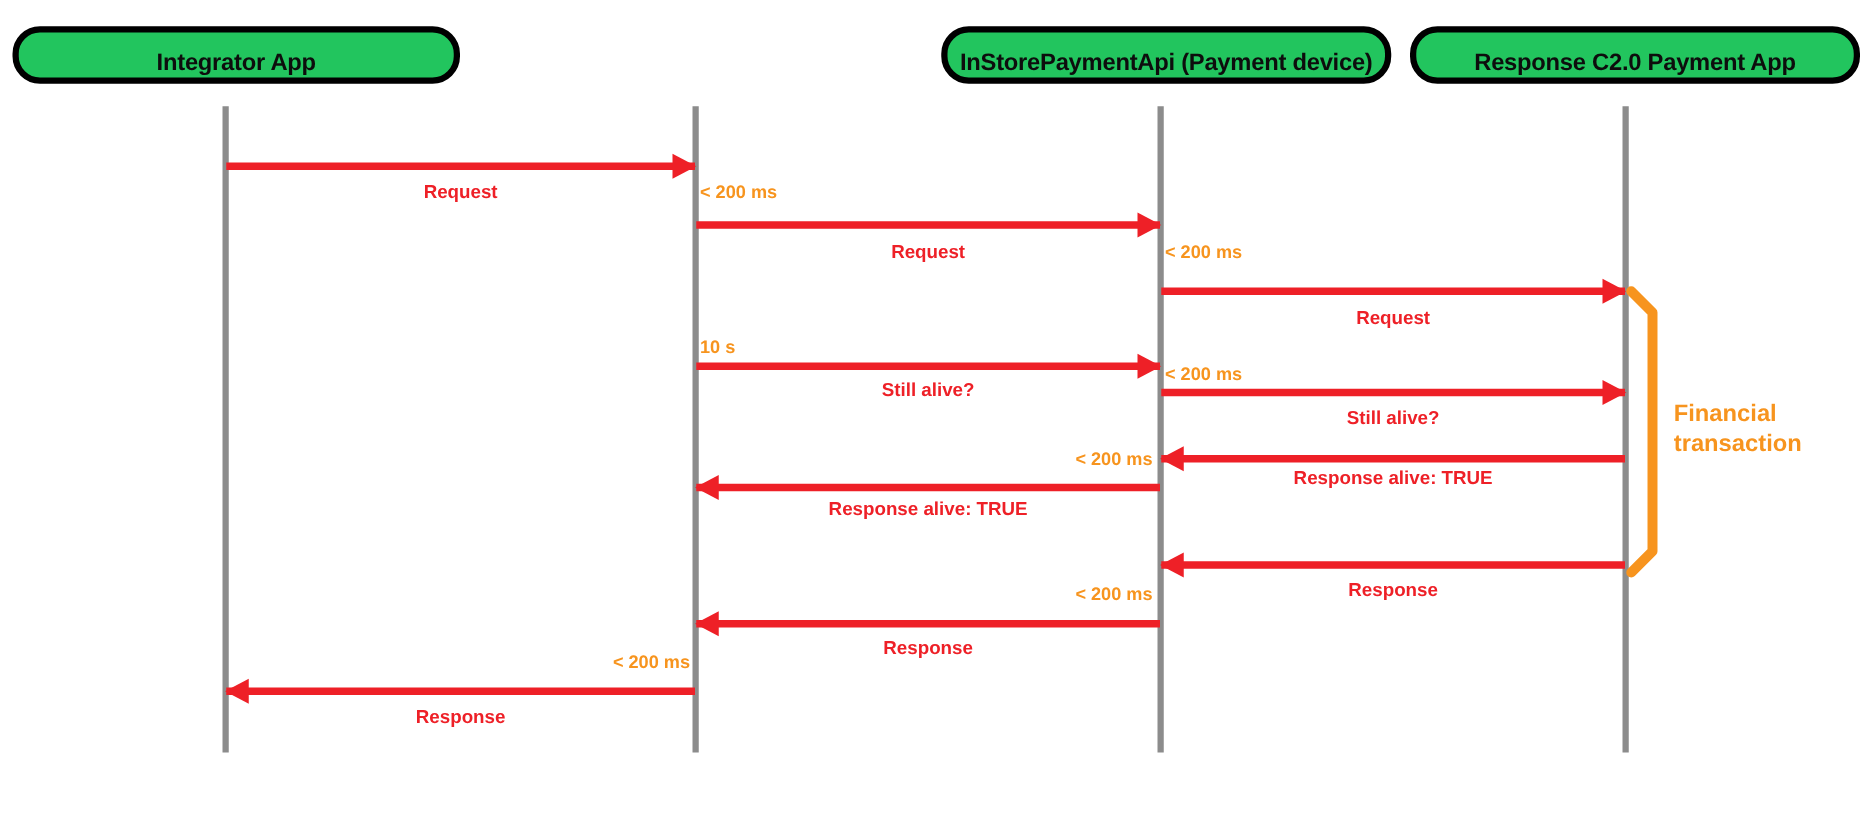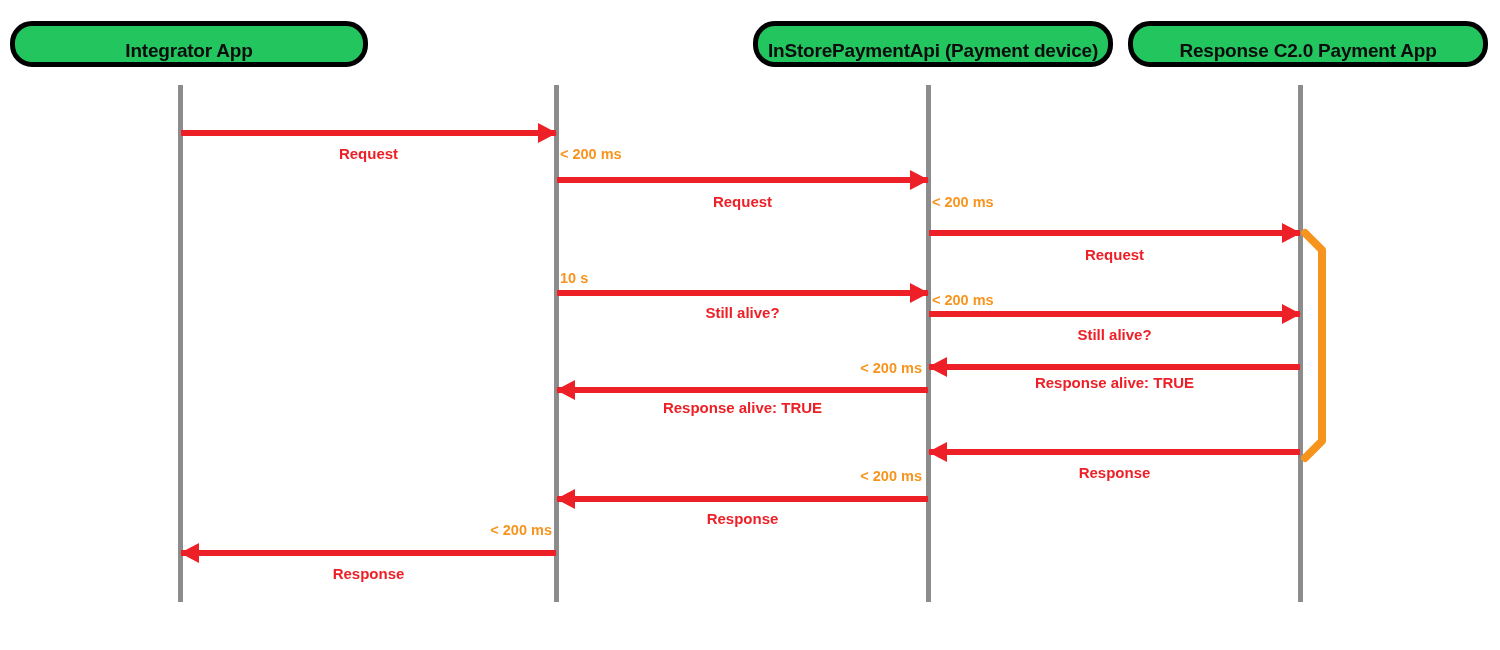--- a/index.html
+++ b/index.html
@@ -178,14 +178,16 @@
     <div class="head"></div>
   </div>
   <div class="msg-label" style="left:181px;top:565px;width:375px;">Response</div>
   <div class="time-label rt" style="left:330px;top:522px;width:222px;">&lt; 200 ms</div>
 
   <div class="bracket" style="left:1300px;top:228px;">
     <svg width="32" height="235" viewBox="0 0 32 235" aria-hidden="true">
       <path d="M 5 5 L 22 22 L 22 213 L 5 230" fill="none" stroke="#f7941e" stroke-width="8" stroke-linecap="round" stroke-linejoin="round"></path>
     </svg>
   </div>
+  <div class="bracket-label" style="left:1339px;top:320px;width:150px;">Financial
+transaction</div>
 
 </div>
 
 </body></html>

